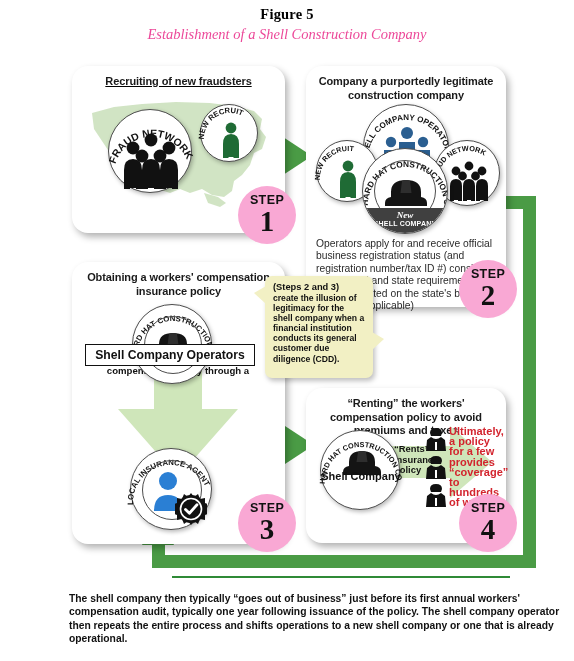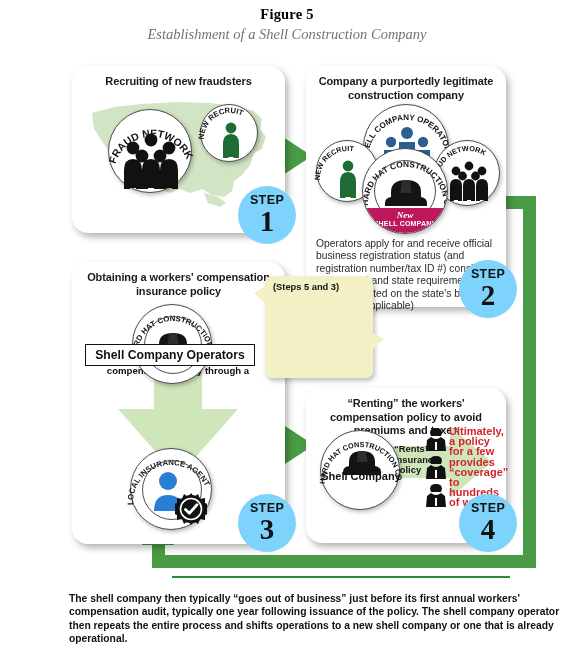--- a/index.html
+++ b/index.html
@@ -16,21 +16,21 @@
     position: absolute; left: 0; top: 6px; width: 574px;
     text-align: center;
     font-family: "Liberation Serif", serif;
     font-weight: bold; font-size: 14.5px; color: #000;
     letter-spacing: .2px;
   }
   #fig-subtitle {
     position: absolute; left: 0; top: 26px; width: 574px;
     text-align: center;
     font-family: "Liberation Serif", serif;
-    font-style: italic; font-size: 14.5px; color: #737373;
+    font-style: italic; font-size: 14.5px; color: #ec4899;
   }
 
   
   .conn { position: absolute; background: #4a9b45; }
   #conn-right-v { left: 523px; top: 196px; width: 13px; height: 372px; }
   #conn-right-h-top { left: 493px; top: 196px; width: 43px; height: 13px; }
   #conn-bottom-h { left: 152px; top: 555px; width: 384px; height: 13px; }
   #conn-left-v { left: 152px; top: 545px; width: 13px; height: 23px; }
   #arrow-up-step3 {
     position: absolute; left: 142px; top: 512px;
@@ -48,21 +48,21 @@
   #arrow-1to2 { left: 283px; top: 137px; }
   #arrow-3to4 { left: 285px; top: 426px; }
 
   
   .panel {
     position: absolute;
     background: #ffffff;
     border-radius: 16px;
     box-shadow: 3px 4px 7px rgba(0,0,0,.30);
   }
-  #panel-1 { left: 72px; top: 66px; width: 213px; height: 167px; }
+  #panel-1 { left: 72px; top: 66px; width: 213px; height: 167px; text-decoration: underline; }
   #panel-2 { left: 306px; top: 66px; width: 200px; height: 241px; }
   #panel-3 { left: 72px; top: 262px; width: 213px; height: 282px; }
   #panel-4 { left: 306px; top: 388px; width: 200px; height: 155px; }
 
   .panel-title {
     text-align: center;
     font-weight: bold;
     font-size: 11px;
     line-height: 13.5px;
     color: #1a1a1a;
@@ -74,21 +74,21 @@
     line-height: 12.4px;
     color: #2b2b2b;
     padding: 0 10px;
   }
 
   
   .step-badge {
     position: absolute;
     width: 58px; height: 58px;
     border-radius: 50%;
-    background: #7dd3fc;
+    background: #f9a8d4;
     text-align: center;
     z-index: 14;
   }
   .step-badge .s-word {
     display: block;
     font-weight: bold;
     font-size: 12.5px;
     letter-spacing: .4px;
     color: #111;
     margin-top: 7px;
@@ -332,21 +332,21 @@
         <textPath href="#p2arcD" startOffset="1%">HARD HAT CONSTRUCTION CO.</textPath>
       </text>
     </svg>
     <div class="badge-inner-ring" style="left:11px; top:11px; width:62px; height:62px;"></div>
 
     <svg style="position:absolute; left:19px; top:27px;" width="48" height="34">
       <path fill="#141414" d="M3,27 q0,-5 6,-6 l0,-5 q0,-12 15,-12 q15,0 15,12 l0,5 q6,1 6,6 l0,3 l-42,0 Z"></path>
       <path fill="#2e2e2e" d="M20,5 q4,-2 8,0 l1.5,12 l-11,0 Z"></path>
     </svg>
 
-    <div style="position:absolute; left:0; bottom:0; width:100%; height:25px; background:#be185d; text-align:center;">
+    <div style="position:absolute; left:0; bottom:0; width:100%; height:25px; background:#404040; text-align:center;">
       <div style="font-family:'Liberation Serif',serif; font-style:italic; font-weight:bold; font-size:9px; color:#fff; margin-top:2px;">New</div>
       <div style="font-weight:bold; font-size:7px; color:#fff; letter-spacing:.2px;">SHELL COMPANY</div>
     </div>
   </div>
 
   <div class="panel-body" style="position:absolute; left:0; top:172px; width:200px;">Operators apply for and receive official business registration status (and registration number/tax ID #) consistent with federal and state requirements, becoming listed on the state's business registry (if applicable)</div>
 </div>
 
 <div class="panel" id="panel-3">
   <div class="panel-title">Obtaining a workers' compensation insurance policy</div>
@@ -434,21 +434,22 @@
       <rect x="11" y="72" width="2" height="8"></rect>
     </g>
   </svg>
 
   <div id="rent-red-text">Ultimately, a policy for a few provides “coverage” to hundreds of workers</div>
 </div>
 
 <div id="callout">
   <div id="callout-tail-l"></div>
   <div id="callout-tail-r"></div>
-  <div class="c-head">(Steps 5 and 3)</div>
+  <div class="c-head">(Steps 2 and 3)</div>
+  <div class="c-body">create the illusion of legitimacy for the shell company when a financial institution conducts its general customer due diligence (CDD).</div>
 </div>
 
 <div class="step-badge" id="step-1">
   <span class="s-word">STEP</span>
   <span class="s-num">1</span>
 </div>
 <div class="step-badge" id="step-2">
   <span class="s-word">STEP</span>
   <span class="s-num">2</span>
 </div>

